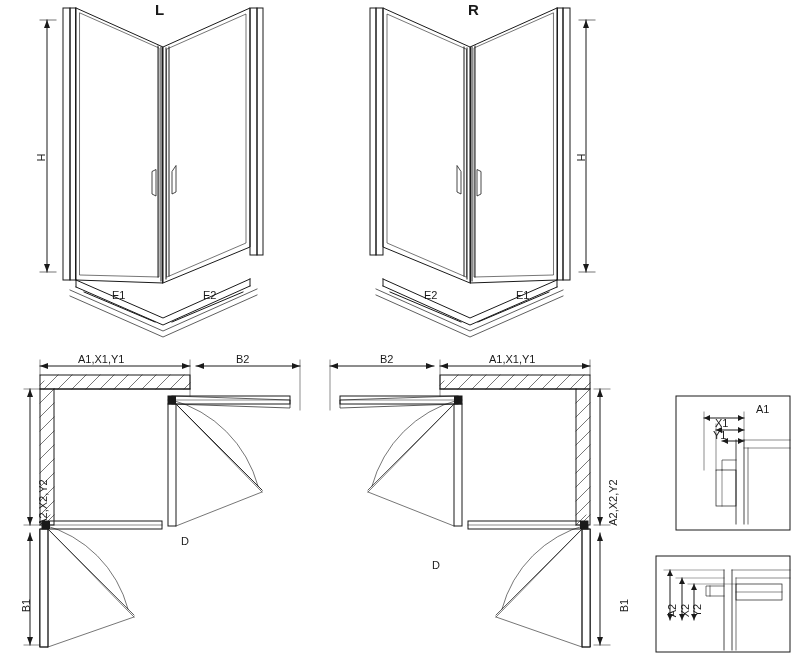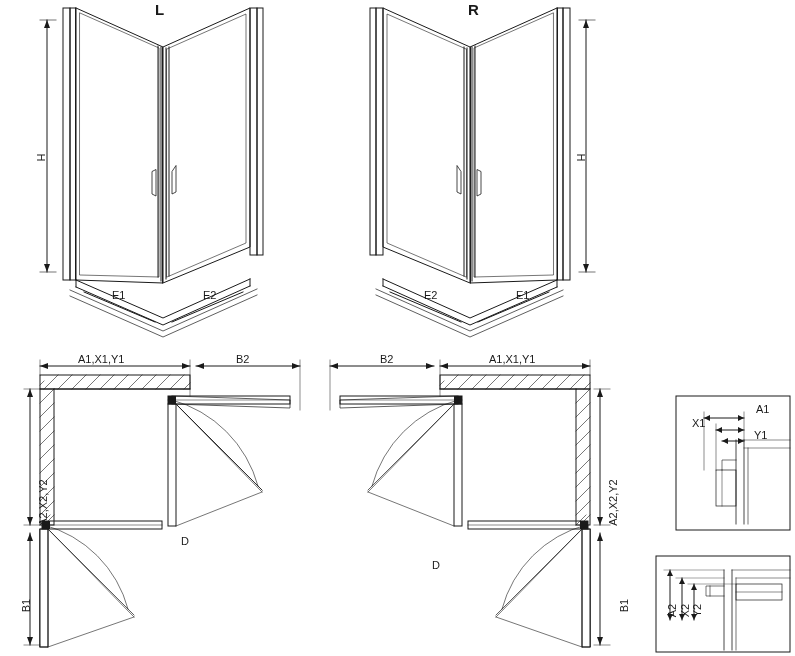--- a/index.html
+++ b/index.html
@@ -321,20 +321,20 @@
   <div class="lbl rot90" style="left:20px; top:600px;">B1</div>
   <div class="lbl" style="left:181px; top:536px;">D</div>
 
   <div class="lbl" style="left:380px; top:354px;">B2</div>
   <div class="lbl" style="left:489px; top:354px;">A1,X1,Y1</div>
   <div class="lbl rot90" style="left:590px; top:497px;">A2,X2,Y2</div>
   <div class="lbl rot90" style="left:618px; top:600px;">B1</div>
   <div class="lbl" style="left:432px; top:560px;">D</div>
 
   <div class="lbl" style="left:756px; top:404px;">A1</div>
-  <div class="lbl" style="left:692px; top:418px;">X1</div>
-  <div class="lbl" style="left:713px; top:430px;margin-left:41px;">Y1</div>
+  <div class="lbl" style="left:715px; top:418px;">X1</div>
+  <div class="lbl" style="left:713px; top:430px;">Y1</div>
 
   <div class="lbl rot90" style="left:666px; top:605px;">A2</div>
   <div class="lbl rot90" style="left:679px; top:605px;">X2</div>
   <div class="lbl rot90" style="left:691px; top:605px;">Y2</div>
 
 </div>
 
 </body></html>

